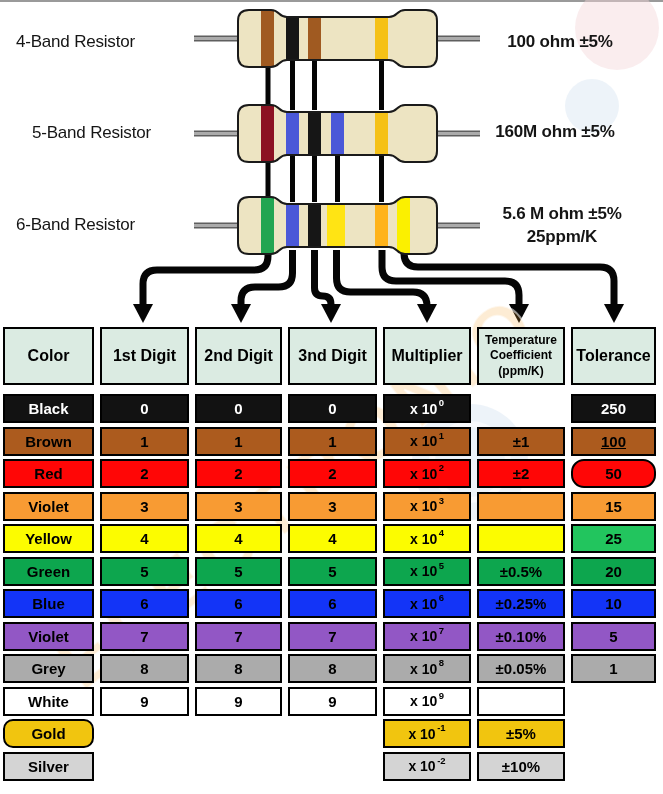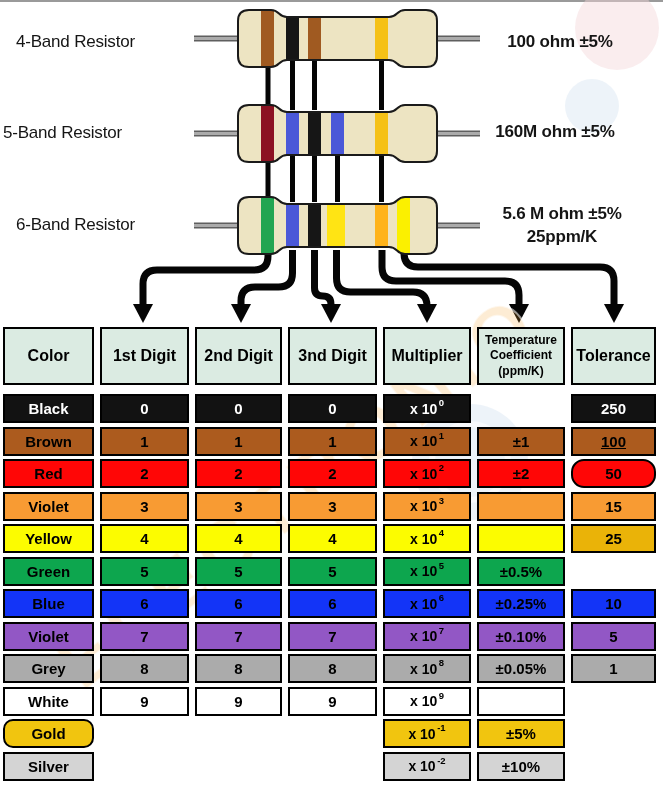--- a/index.html
+++ b/index.html
@@ -4,21 +4,21 @@
 <style>
   html,body{margin:0;padding:0;background:#ffffff;}
   .stage{position:relative;width:663px;height:794px;background:#ffffff;overflow:hidden;
          font-family:"Liberation Sans","DejaVu Sans",sans-serif;}
   .topline{position:absolute;left:0;top:0;width:663px;height:2px;background:#9a9a9a;}
   svg.art{position:absolute;left:0;top:0;}
   .res-label{position:absolute;width:190px;text-align:left;font-weight:400;font-size:17px;
              color:#151515;letter-spacing:-0.2px;}
   .res-value{position:absolute;width:200px;text-align:center;font-weight:700;font-size:17px;
              color:#151515;letter-spacing:-0.2px;line-height:23px;}
-  #rl1{left:16px;top:32px;} #rl2{left:3px;top:123px;} #rl3{left:16px;top:215px;}
+  #rl1{left:16px;top:32px;} #rl2{left:32px;top:123px;} #rl3{left:16px;top:215px;}
   #rv1{left:460px;top:30px;} #rv2{left:455px;top:120px;} #rv3{left:462px;top:202px;}
   .watermark{position:absolute;left:66px;top:628px;transform:rotate(-38deg);transform-origin:left center;
              font-size:76px;font-weight:800;letter-spacing:9px;white-space:nowrap;
              color:rgba(245,158,40,0.20);-webkit-text-stroke:2px rgba(255,255,255,0.55);
              pointer-events:none;}
   #tbl{position:absolute;left:3px;top:327px;width:657px;}
   .t-row{display:grid;grid-template-columns:91px 89px 87px 89px 88px 88px 85px;
          column-gap:6px;height:29px;margin-bottom:3.5px;}
   .t-row.head-row{height:58px;margin-bottom:9px;}
   .t-row.gold-gap{margin-top:3px;}
@@ -226,32 +226,33 @@
       <div class="t-row">
         <div class="cell" style="background: rgb(252, 252, 0); color: rgb(0, 0, 0);">Yellow</div>
         <div class="cell" style="background: rgb(252, 252, 0); color: rgb(0, 0, 0);">4</div>
         <div class="cell" style="background: rgb(252, 252, 0); color: rgb(0, 0, 0);">4</div>
         <div class="cell" style="background: rgb(252, 252, 0); color: rgb(0, 0, 0);">4</div>
         <div class="cell mult" style="background: rgb(252, 252, 0); color: rgb(0, 0, 0);">
           <span>x 10</span>
           <span class="sup">4</span>
         </div>
         <div class="cell" style="background: rgb(252, 252, 0); color: rgb(0, 0, 0);"></div>
-        <div class="cell" style="background: #eab308; color: rgb(0, 0, 0);">25</div>
+        <div class="cell" style="background: #22c55e; color: rgb(0, 0, 0);">25</div>
       </div>
       <div class="t-row">
         <div class="cell" style="background: rgb(13, 166, 78); color: rgb(0, 0, 0);">Green</div>
         <div class="cell" style="background: rgb(13, 166, 78); color: rgb(0, 0, 0);">5</div>
         <div class="cell" style="background: rgb(13, 166, 78); color: rgb(0, 0, 0);">5</div>
         <div class="cell" style="background: rgb(13, 166, 78); color: rgb(0, 0, 0);">5</div>
         <div class="cell mult" style="background: rgb(13, 166, 78); color: rgb(0, 0, 0);">
           <span>x 10</span>
           <span class="sup">5</span>
         </div>
         <div class="cell" style="background: rgb(13, 166, 78); color: rgb(0, 0, 0);">±0.5%</div>
+        <div class="cell" style="background: rgb(13, 166, 78); color: rgb(0, 0, 0);">20</div>
       </div>
       <div class="t-row">
         <div class="cell" style="background: rgb(19, 52, 247); color: rgb(0, 0, 0);">Blue</div>
         <div class="cell" style="background: rgb(19, 52, 247); color: rgb(0, 0, 0);">6</div>
         <div class="cell" style="background: rgb(19, 52, 247); color: rgb(0, 0, 0);">6</div>
         <div class="cell" style="background: rgb(19, 52, 247); color: rgb(0, 0, 0);">6</div>
         <div class="cell mult" style="background: rgb(19, 52, 247); color: rgb(0, 0, 0);">
           <span>x 10</span>
           <span class="sup">6</span>
         </div>

